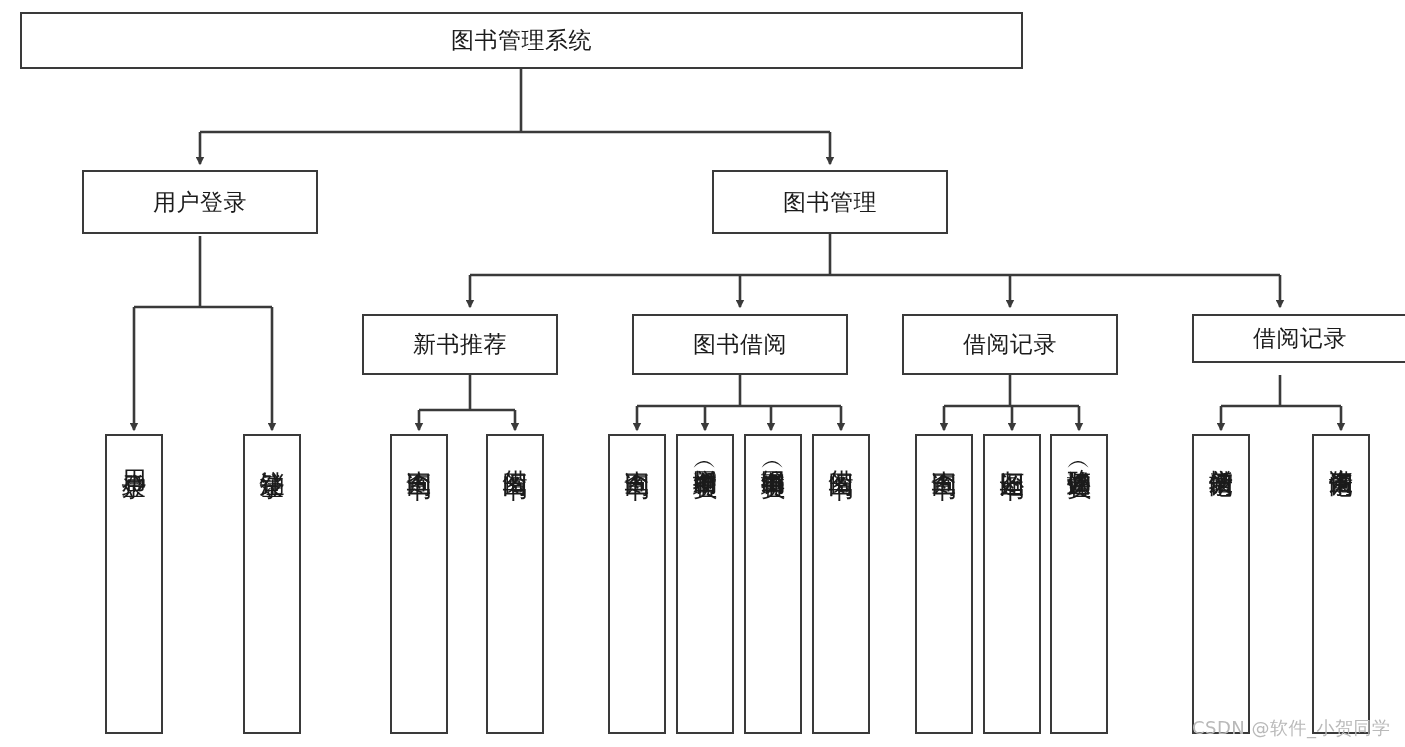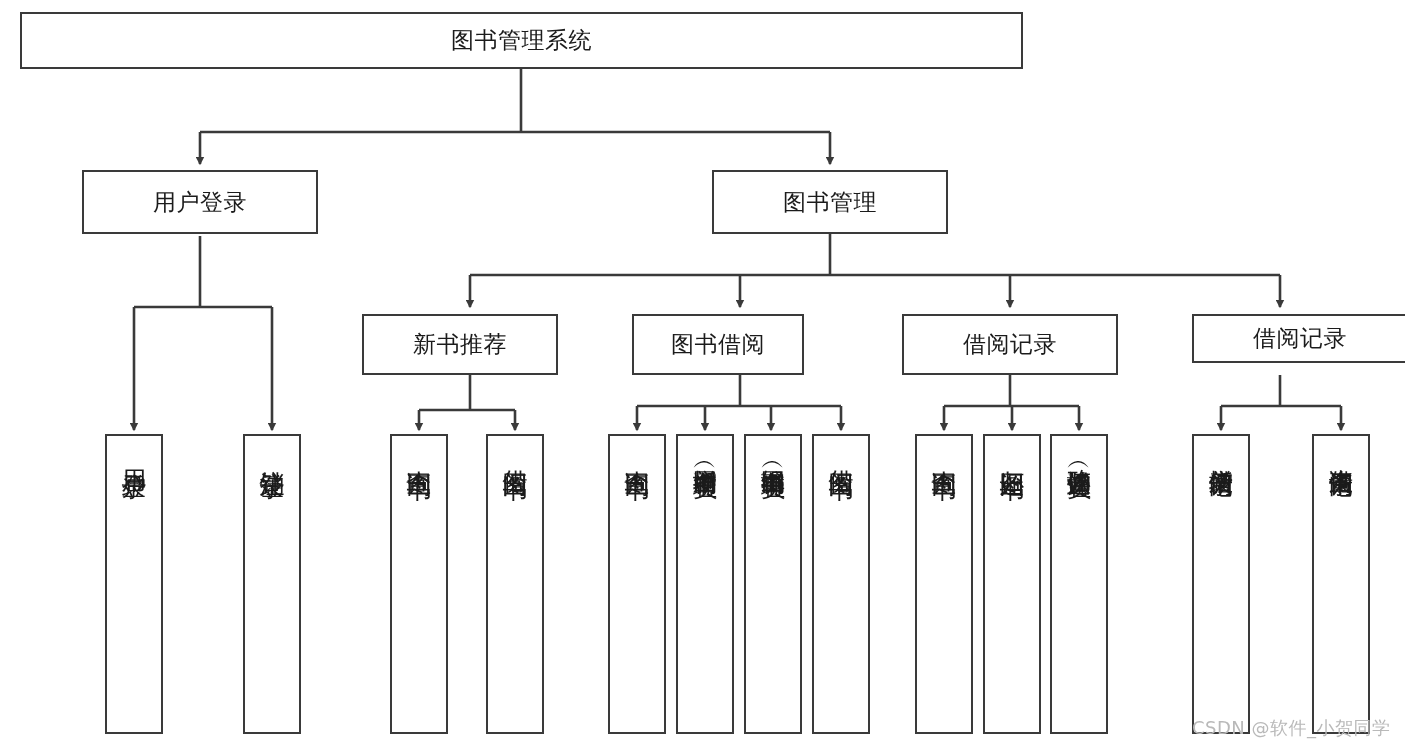--- a/index.html
+++ b/index.html
@@ -138,21 +138,21 @@
   <div class="node horiz" style="left:82px; top:170px; width:236px; height:64px;">
     <span class="node-label">用户登录</span>
   </div>
   <div class="node horiz" style="left:712px; top:170px; width:236px; height:64px;justify-content:center;">
     <span class="node-label">图书管理</span>
   </div>
 
   <div class="node horiz" style="left:362px; top:314px; width:196px; height:61px;">
     <span class="node-label">新书推荐</span>
   </div>
-  <div class="node horiz" style="left:632px; top:314px; width:172px; height:61px;">
+  <div class="node horiz" style="left:632px; top:314px; width:216px; height:61px;">
     <span class="node-label">图书借阅</span>
   </div>
   <div class="node horiz" style="left:902px; top:314px; width:216px; height:61px;">
     <span class="node-label">借阅记录</span>
   </div>
   <div class="node horiz" style="left:1172px; top:314px; width:216px; height:49px;margin-left:20px;">
     <span class="node-label">借阅记录</span>
   </div>
 
   <div class="node vert" style="left:105px; top:434px; width:58px; height:300px;">

